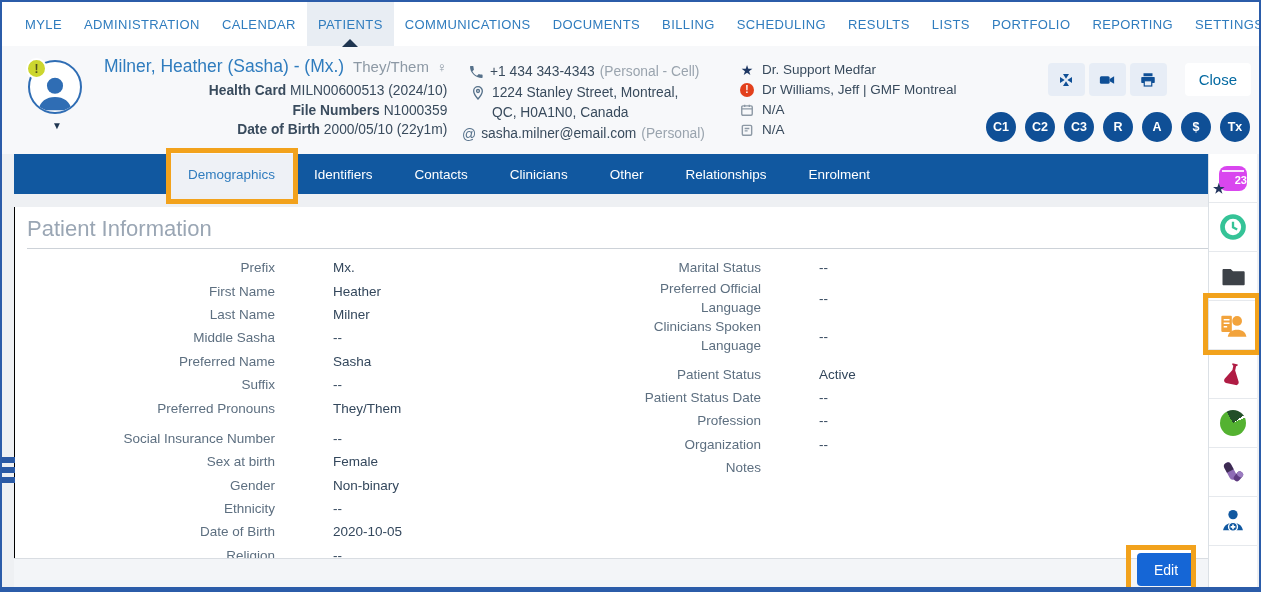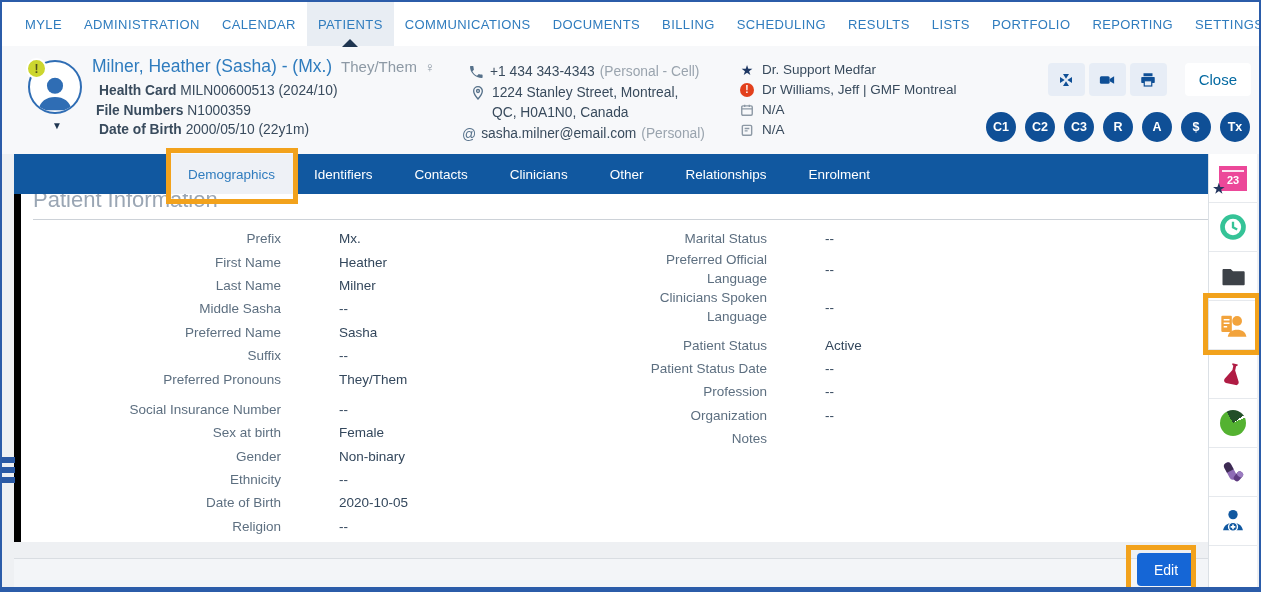--- a/index.html
+++ b/index.html
@@ -19,21 +19,21 @@
   .nav-item.active { background:#e8edf3; }
   .nav-item.active::after { content:""; position:absolute; bottom:-1px; left:50%; transform:translateX(-50%); border-left:8px solid transparent; border-right:8px solid transparent; border-bottom:8px solid #1f3550; }
   .user-avatar { position:absolute; right:8px; top:5px; width:34px; height:34px; border-radius:50%; border:2px solid #8d939b; display:flex; align-items:center; justify-content:center; background:#fff; }
   .user-avatar .ring { width:28px; height:28px; border-radius:50%; border:1px solid #8d939b; display:flex; align-items:flex-end; justify-content:center; overflow:hidden; }
   
   .pheader { position:absolute; top:44px; left:0; right:0; height:108px; background:#f7f8fa; z-index:2; }
   .avatar-wrap { position:absolute; left:26px; top:14px; width:58px; }
   .avatar-circle { width:54px; height:54px; border-radius:50%; border:2px solid #2f6db4; background:#fff; overflow:hidden; display:flex; align-items:flex-end; justify-content:center; }
   .alert-badge { position:absolute; left:-2px; top:-2px; width:21px; height:21px; border-radius:50%; background:#ccd62f; border:2px solid #fff; color:#50511c; font-weight:bold; font-size:12px; display:flex; align-items:center; justify-content:center; }
   .avatar-caret { position:absolute; left:24px; top:60px; color:#1f3550; font-size:10px; cursor:pointer; }
-  .name-block { position:absolute; left:90px; top:10px; }
+  .name-block { position:absolute; left:102px; top:10px;text-align:right; }
   .name-line { font-size:17.5px; margin-bottom:4px; white-space:nowrap; }
   .pname { color:#2f7cbe; cursor:pointer; }
   .pronouns { color:#8d99a5; margin-left:4px; font-size:15px; }
   .gender-sym { color:#8d99a5; margin-left:3px; font-size:14px; }
   .id-row { font-size:13.8px; line-height:19.5px; padding-left:7px; white-space:nowrap; }
   .id-label { font-weight:bold; color:#394b5d; }
   .id-val { color:#394b5d; }
   .contact-block { position:absolute; left:424px; top:16px; font-size:13.8px; }
   .c-row { display:flex; align-items:center; line-height:20.5px;margin-left:36px; }
   .c-row .ic { width:16px; height:16px; margin-right:6px; flex:0 0 auto; }
@@ -51,39 +51,39 @@
   .hdr-buttons { position:absolute; right:8px; top:17px; display:flex; gap:4px; align-items:center; }
   .sq-btn { width:37px; height:33px; background:#e7edf6; border:none; border-radius:4px; display:flex; align-items:center; justify-content:center; cursor:pointer; }
   .close-btn { margin-left:14px; height:33px; padding:0 14px; background:#fff; color:#0369a1; border:none; border-radius:4px; font-size:15px; font-family:inherit; cursor:pointer; }
   .quick-row { position:absolute; right:9px; top:66px; display:flex; gap:9px; }
   .q-btn { width:30px; height:30px; border-radius:50%; background:#0f4f96; color:#fff; border:none; font-size:12.5px; font-weight:bold; font-family:inherit; cursor:pointer; display:flex; align-items:center; justify-content:center; }
   
   .tabbar { position:absolute; top:152px; left:12px; width:1194px; height:40px; background:#1158a0; display:flex; z-index:2; }
   .tab { color:#fff; font-size:13.5px; display:flex; align-items:center; padding:0 21px; cursor:pointer; white-space:nowrap; }
   .tab.active { background:#eef1f6; color:#2f7cbe; margin-left:156px; padding:0 18px; }
   
-  .content { position:absolute; top:176px; left:12px; width:1194px; height:364px; background:#fff; border-left:7px solid #000000; z-index:1; }
+  .content { position:absolute; top:205px; left:12px; width:1194px; height:364px; background:#fff; border-left:1px solid #000000; z-index:1; }
   .section-title { position:absolute; left:12px; top:9px; font-size:22px; color:#9aa6b4; font-weight:400; }
   .section-rule { position:absolute; top:41px; left:12px; right:0; border-top:1px solid #cdd2d8; }
   .fields { position:absolute; top:49px; }
   .fields.left { left:80px; width:440px; }
   .fields.right { left:606px; width:440px; }
   .frow { display:grid; align-items:center; min-height:23.4px; font-size:13.5px; }
   .fields.left .frow { grid-template-columns:180px 1fr; column-gap:18px; }
   .fields.right .frow { grid-template-columns:140px 1fr; column-gap:18px; }
   .frow.gap { margin-top:7px; }
   .flabel { text-align:right; color:#5d6f80; line-height:19px; }
   .fvalue { font-weight:normal; color:#33475c;padding-left:40px; }
   
   .footer { position:absolute; top:556px; left:12px; width:1194px; height:31px; background:#f3f5f8; border-top:1px solid #d9dde2; z-index:1; }
   .edit-btn { position:absolute; left:1135px; top:551px; width:58px; height:33px; background:#1566d6; color:#fff; border:none; border-radius:4px; font-size:14px; font-family:inherit; cursor:pointer; z-index:5; }
   
   .sidebar { position:absolute; top:152px; left:1206px; width:49px; bottom:0; background:#fff; border-left:1px solid #dbe0e5; z-index:2; }
   .sb-cell { height:49px; border-bottom:1px solid #e6e9ed; display:flex; align-items:center; justify-content:center; cursor:pointer; }
-  .cal23 { position:relative; width:28px; height:25px; background:#ec4899; border-radius:0; color:#fff; font-size:11px; font-weight:bold; display:flex; align-items:center; justify-content:center; padding-top:4px; }
+  .cal23 { position:relative; width:28px; height:25px; background:#d946ef; border-radius:8px; color:#fff; font-size:11px; font-weight:bold; display:flex; align-items:center; justify-content:flex-end; padding-top:4px; }
   .cal23::before { content:""; position:absolute; top:4px; left:3px; right:3px; height:2px; background:rgba(255,255,255,.85); }
   .cal23 .cal-star { position:absolute; left:-6px; bottom:-5px; color:#23355e; font-size:13px; }
   .pie { width:26px; height:26px; border-radius:50%; background:conic-gradient(from -30deg, #224f28 0deg 85deg, #ffffff 85deg 95deg, #54b231 95deg 360deg); }
   
   .grip { position:absolute; left:0; top:455px; z-index:6; }
   .grip div { width:13px; height:6px; background:#2a59a4; margin-bottom:4px; }
   .hl-box { position:absolute; border:5px solid #f2a21c; z-index:10; pointer-events:none; }
   .hl-demo { left:164px; top:146px; width:132px; height:56px; }
   .hl-side { left:1201px; top:291px; width:57px; height:62px; }
   .hl-edit { left:1124px; top:543px; width:70px; height:47px; }

